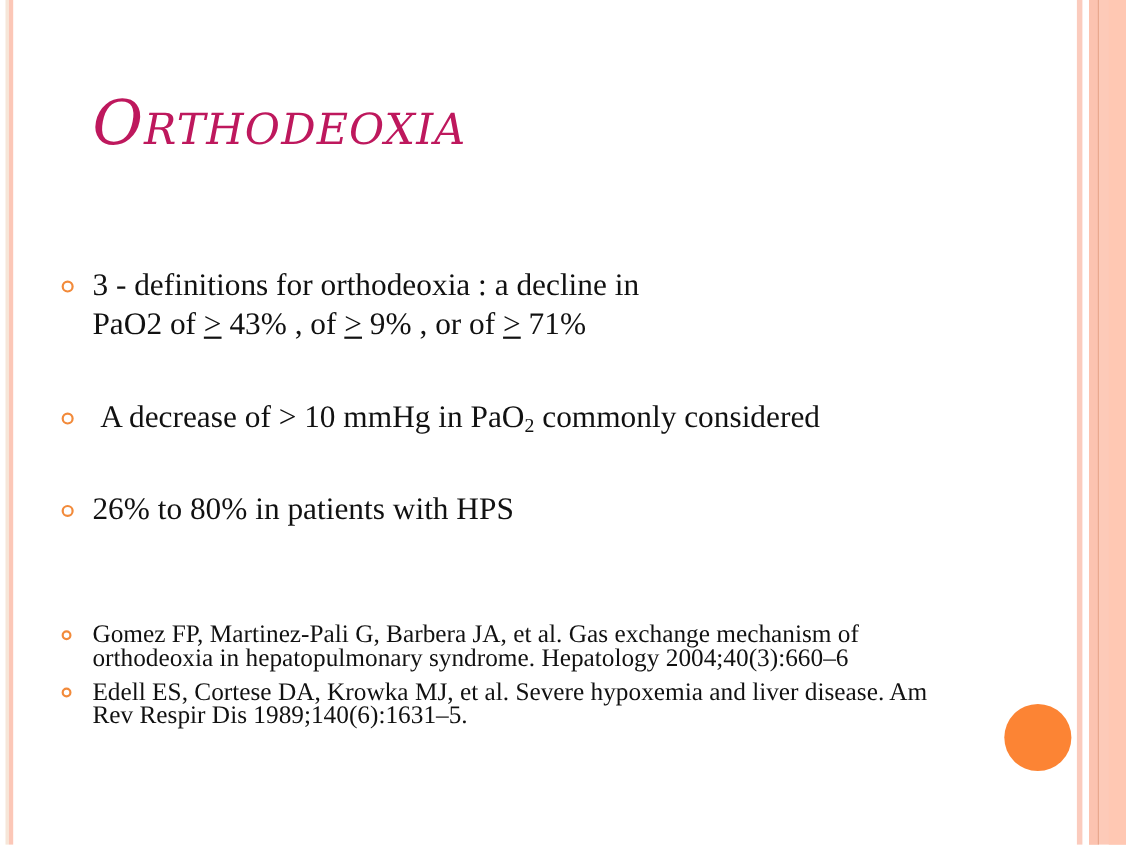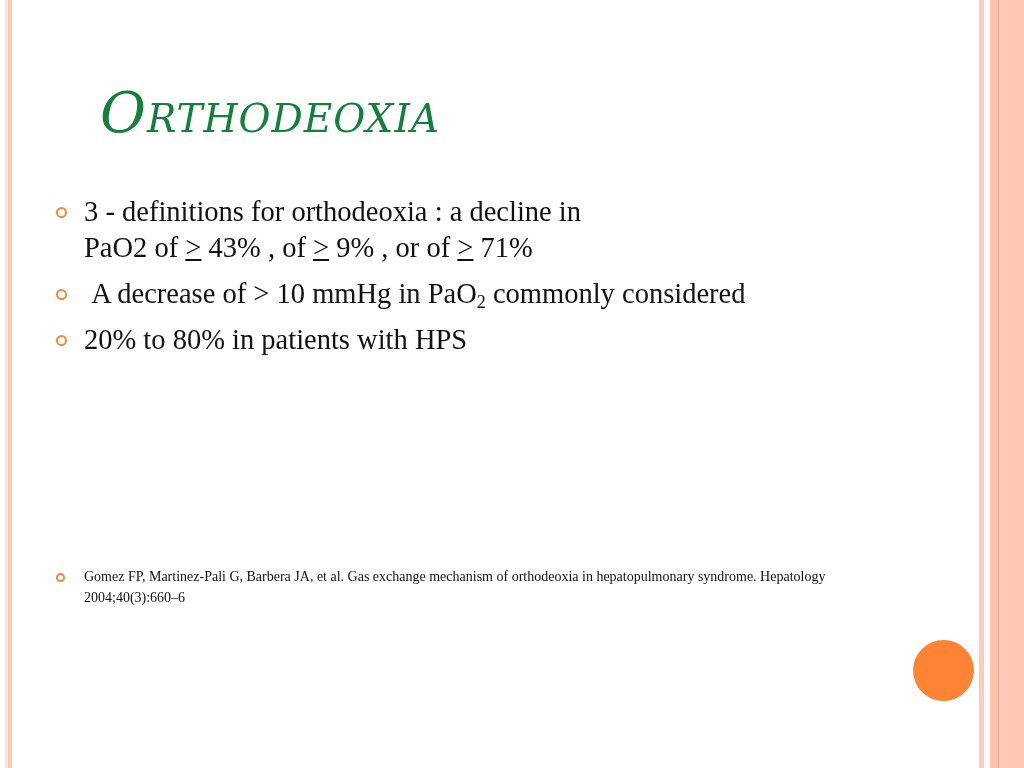--- a/index.html
+++ b/index.html
@@ -15,38 +15,38 @@
     .l2 { left: 8px; width: 4px; background: #fcc7b7; }
     
     .rstripe { position: absolute; top: 0; bottom: 0; }
     .r1 { left: 979px; width: 5px; background: #fbcbbd; }
     .r2 { left: 990px; width: 34px; background: #fdcab8; }
     .r3 { left: 990px; width: 8px; background: #fcc3b0; }
     .r4 { left: 998px; width: 1px; background: #e7a58a; }
     .r5 { left: 1008px; width: 16px; background: #ffc8b3; }
 
     .title {
-      position: absolute; left: 100px; top: 78px;
+      position: absolute; left: 84px; top: 78px;
       font-family: "DejaVu Serif", "Liberation Serif", serif;
       font-style: italic; font-variant: small-caps;
       font-size: 56px; letter-spacing: 1px;
-      color: #15803d; line-height: 70px; margin: 0; font-weight: normal;
+      color: #be185d; line-height: 70px; margin: 0; font-weight: normal;
     }
 
     .bullets { position: absolute; left: 56px; top: 194px; width: 820px; list-style: none; margin: 0; padding: 0; }
-    .bullets li { position: relative; padding-left: 28px; font-size: 28.5px; line-height: 36px; margin-bottom: 10px; }
+    .bullets li { position: relative; padding-left: 28px; font-size: 28.5px; line-height: 36px; margin-bottom: 10px; margin-top: 48px; }
     .bullets li .bul {
       position: absolute; left: 0; top: 13px; width: 7px; height: 7px;
       border: 2.5px solid #f28a3a; border-radius: 50%;
     }
     .ul { text-decoration: underline; }
     sub { font-size: 18px; vertical-align: -5px; line-height: 0; }
 
     .refs { position: absolute; left: 56px; top: 566px; width: 800px; list-style: none; margin: 0; padding: 0; }
-    .refs li { position: relative; padding-left: 28px; font-size: 14px; line-height: 21px; margin-bottom: 10px; }
+    .refs li { position: relative; padding-left: 28px; font-size: 23px; line-height: 21px; margin-bottom: 10px; }
     .refs li .bul {
       position: absolute; left: 0; top: 7px; width: 5px; height: 5px;
       border: 2px solid #f28a3a; border-radius: 50%;
     }
 
     .dot {
       position: absolute; left: 913px; top: 640px; width: 61px; height: 61px;
       border-radius: 50%; background: #fc8434;
     }
   </style>
@@ -68,24 +68,28 @@
     <span class="bul"></span>
     <span>3  - definitions for orthodeoxia : a decline in</span><br>
     <span>PaO2 of </span><span class="ul">&gt;</span><span> 43% , of </span><span class="ul">&gt;</span><span> 9% , or of </span><span class="ul">&gt;</span><span> 71%</span>
   </li>
   <li>
     <span class="bul"></span>
     <span style="white-space:pre-wrap"> A decrease of &gt; 10 mmHg in PaO</span><sub>2</sub><span> commonly considered</span>
   </li>
   <li>
     <span class="bul"></span>
-    <span>20% to 80% in patients with HPS</span>
+    <span>26% to 80% in patients with HPS</span>
   </li>
 </ul>
 
 <ul class="refs">
   <li>
     <span class="bul"></span>
     <span>Gomez FP, Martinez-Pali G, Barbera JA, et al. Gas exchange mechanism of orthodeoxia in hepatopulmonary syndrome. Hepatology 2004;40(3):660–6</span>
   </li>
+  <li>
+    <span class="bul"></span>
+    <span>Edell ES, Cortese DA, Krowka MJ, et al. Severe hypoxemia and liver disease. Am Rev Respir Dis 1989;140(6):1631–5.</span>
+  </li>
 </ul>
 
 <div class="dot"></div>
 
 </body></html>

